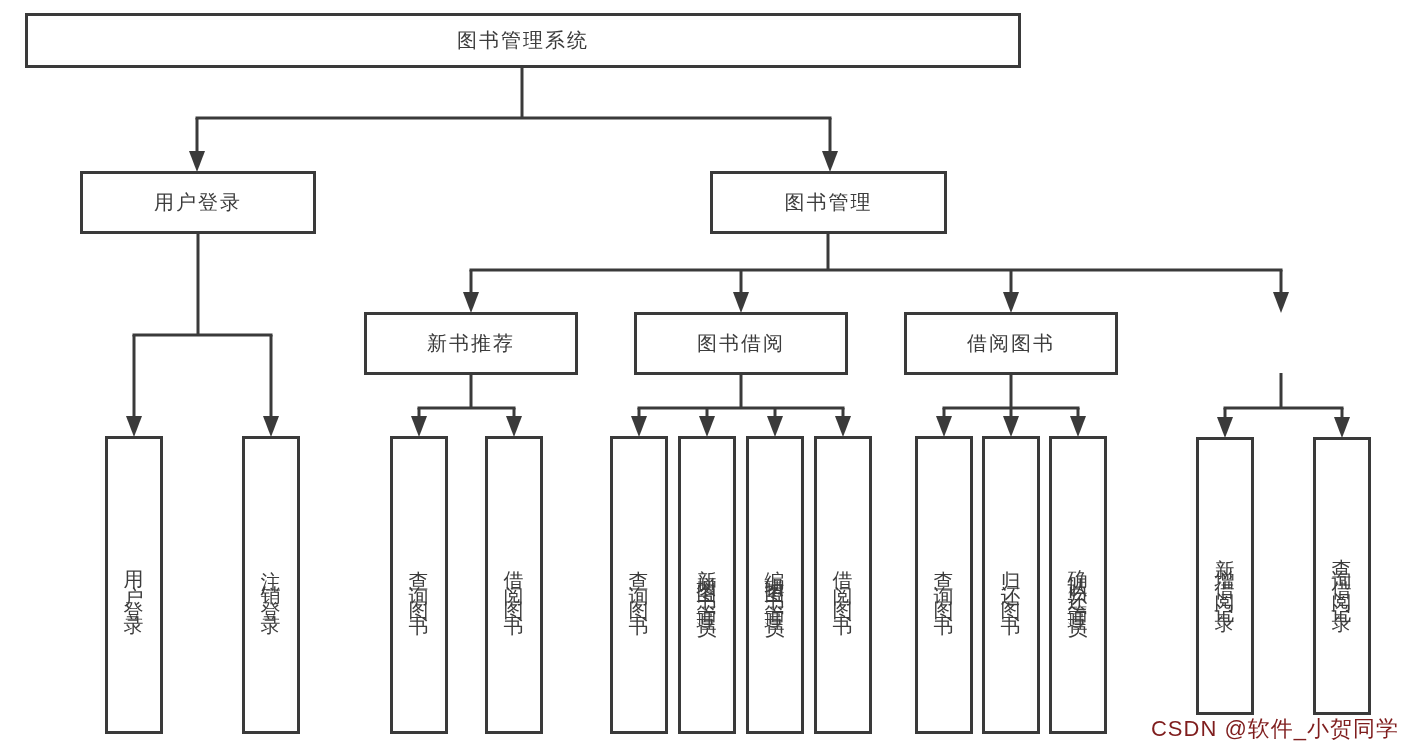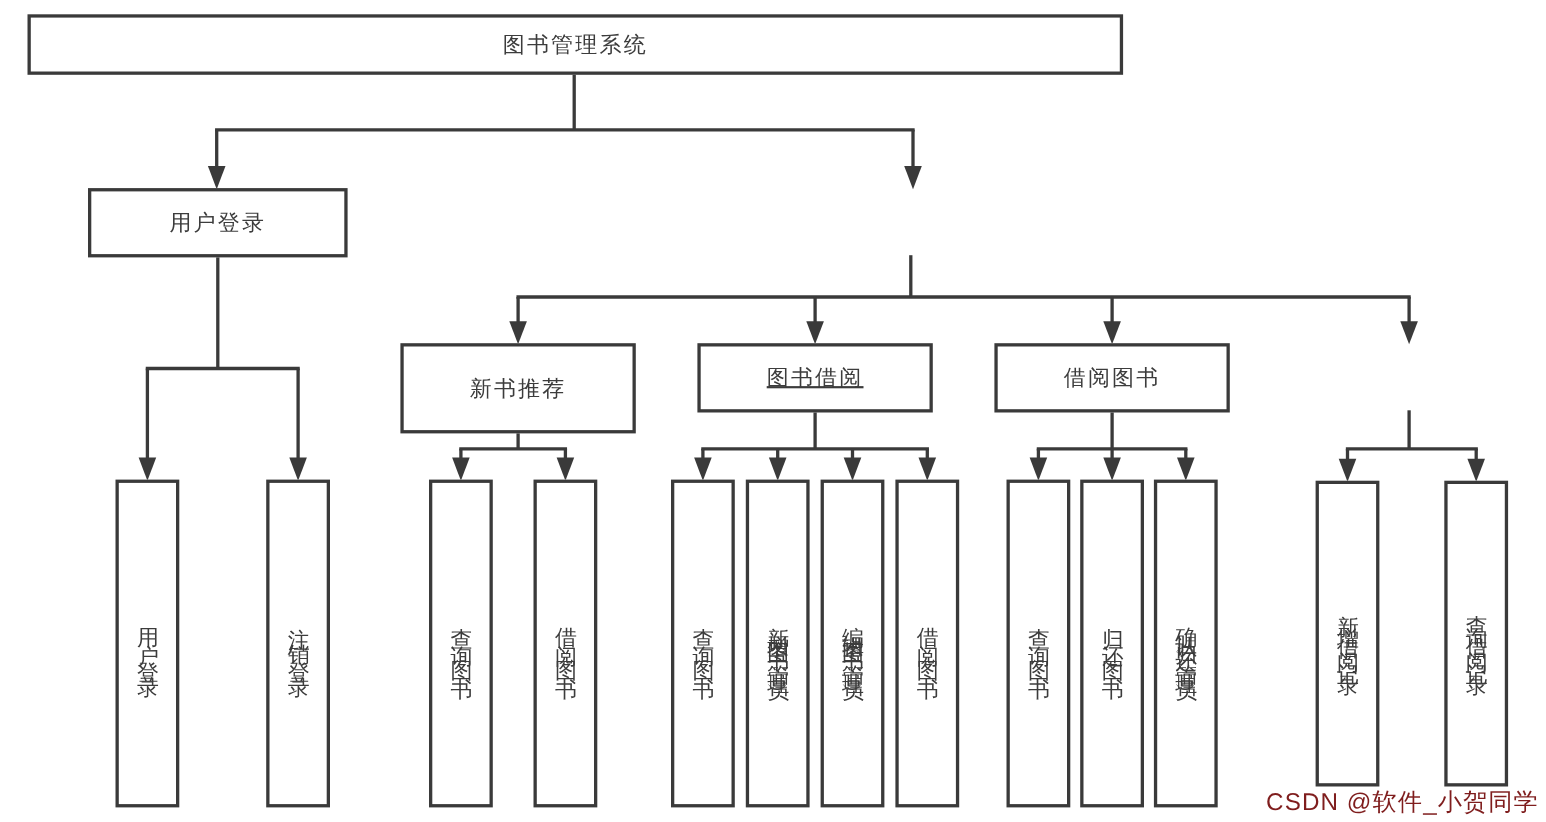--- a/index.html
+++ b/index.html
@@ -63,22 +63,22 @@
     font-size: 22px;
     color: #7f1d1d;
     letter-spacing: 1px;
     white-space: nowrap;
   }
 
   
   #root-box        { left: 25px;  top: 13px;  width: 996px; height: 55px; }
   #user-login-box  { left: 80px;  top: 171px; width: 236px; height: 63px; }
   #book-mgmt-box   { left: 710px; top: 171px; width: 237px; height: 63px; }
-  #new-book-box    { left: 364px; top: 312px; width: 214px; height: 82px; }
-  #book-borrow-box { left: 634px; top: 312px; width: 214px; height: 63px; text-decoration: underline; }
+  #new-book-box    { left: 364px; top: 312px; width: 214px; height: 63px; }
+  #book-borrow-box { left: 634px; top: 312px; width: 214px; height: 63px; }
   #cur-borrow-box  { left: 904px; top: 312px; width: 214px; height: 63px; }
   #records-box     { left: 1174px;top: 312px; width: 214px; height: 63px; }
 
   .leaf { width: 58px; top: 436px; height: 298px; }
   #leaf-ul-1 { left: 105px; }
   #leaf-ul-2 { left: 242px; }
   #leaf-nb-1 { left: 390px; }
   #leaf-nb-2 { left: 485px; }
   #leaf-bb-1 { left: 610px; }
   #leaf-bb-2 { left: 678px; }
@@ -171,20 +171,23 @@
     </g>
   </svg>
 
   <div class="box" id="root-box">
     <span class="h-label">图书管理系统</span>
   </div>
 
   <div class="box" id="user-login-box">
     <span class="h-label">用户登录</span>
   </div>
+  <div class="box" id="book-mgmt-box">
+    <span class="h-label">图书管理</span>
+  </div>
 
   <div class="box" id="new-book-box">
     <span class="h-label">新书推荐</span>
   </div>
   <div class="box" id="book-borrow-box">
     <span class="h-label">图书借阅</span>
   </div>
   <div class="box" id="cur-borrow-box">
     <span class="h-label">借阅图书</span>
   </div>

